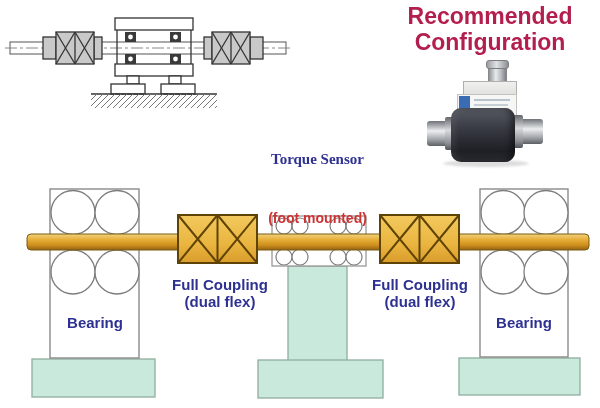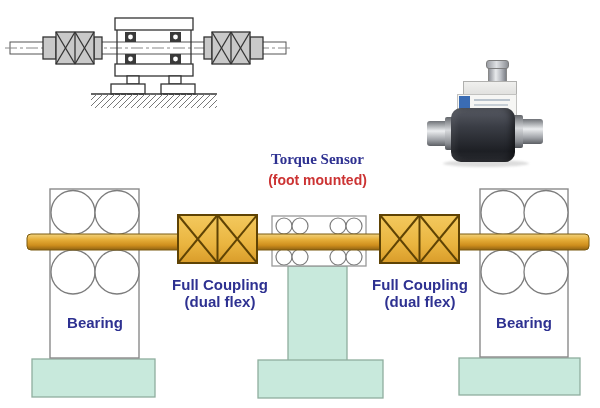--- a/index.html
+++ b/index.html
@@ -14,21 +14,21 @@
     position:absolute; left:388px; top:3px; width:204px;
     text-align:center; font-weight:bold; font-size:23px; line-height:26px;
     color:#b41e4e; letter-spacing:0;
   }
 
   
   .lbl {
     position:absolute; text-align:center; font-weight:bold;
     color:#2e3191; font-size:15px; line-height:17px; white-space:nowrap;
   }
-  .lbl-red { color:#cc3333; }
+  .lbl-red { color:#cc3333;margin-top:38px; }
 
   
   .photo { position:absolute; left:425px; top:58px; width:150px; height:110px; }
   .photo * { position:absolute; }
   .ph-connector {
     left:63px; top:4px; width:17px; height:22px; border-radius:3px;
     background:linear-gradient(90deg,#8f9299,#e8eaec 40%,#b9bcc2 70%,#7d8087);
     border:1px solid #888;
   }
   .ph-connector-cap {
@@ -136,20 +136,24 @@
       <rect x="165" y="48" width="11" height="10" fill="#3a3a3a"></rect>
         <circle cx="170.5" cy="53" r="2.4" fill="#fff"></circle>
     </g>
 
     <g>
       <line x1="86" y1="88" x2="212" y2="88" stroke="#333" stroke-width="1.4"></line>
       <rect x="86" y="88" width="126" height="14" fill="url(#hatch)" stroke="none"></rect>
     </g>
   </svg>
 
+  <div class="title">
+    <div>Recommended</div>
+    <div>Configuration</div>
+  </div>
 
   <div class="photo">
     <div class="ph-shadow"></div>
     <div class="ph-connector"></div>
     <div class="ph-connector-cap"></div>
     <div class="ph-topbox"></div>
     <div class="ph-label">
       <div class="ph-label-blue"></div>
       <div class="ph-label-line1"></div>
       <div class="ph-label-line2"></div>

